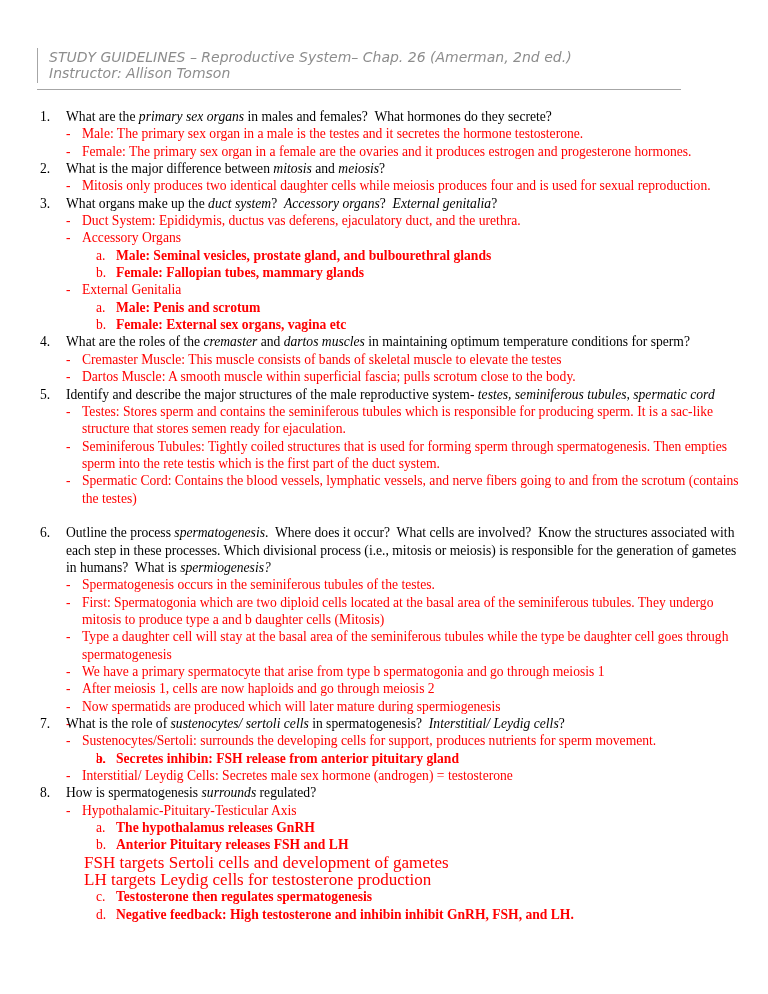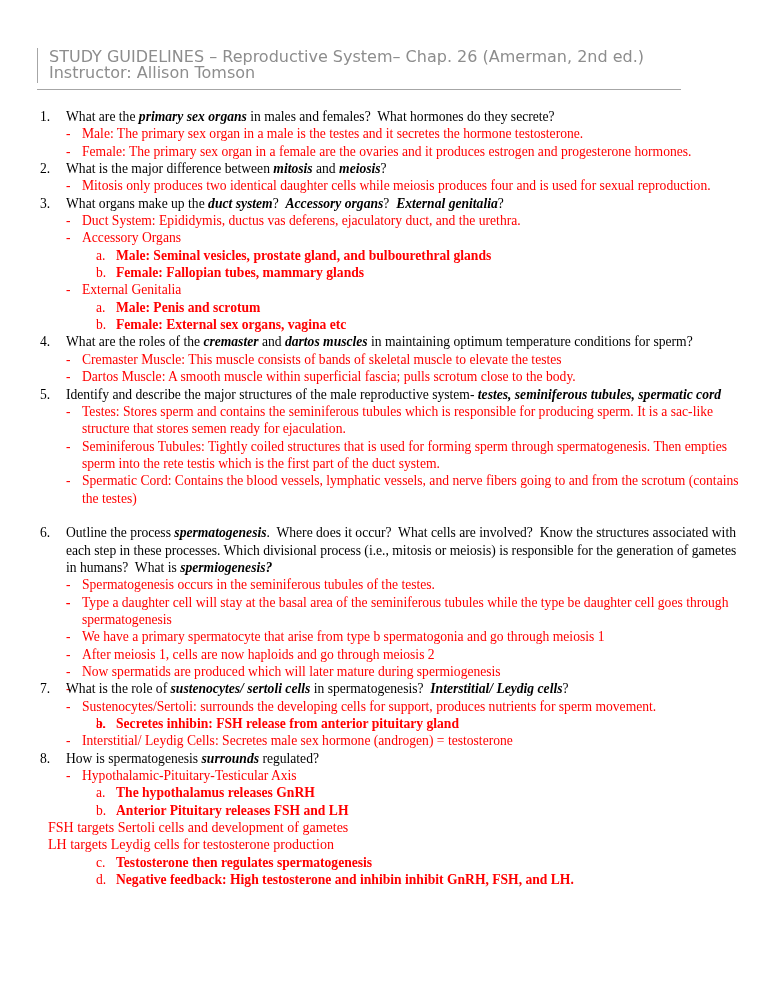--- a/index.html
+++ b/index.html
@@ -34,26 +34,27 @@
     align-items: stretch;
   }
   .header-bar {
     width: 1px;
     background: #a6a6a6;
     flex: 0 0 auto;
     margin-right: 11px;
   }
   .header-lines {
     font-family: "DejaVu Sans", "Liberation Sans", sans-serif;
-    font-size: 16px;
+    font-size: 14px;
     line-height: 16px;
     color: #8d8d8d;
     padding-top: 1px;
     padding-bottom: 2px;
     white-space: nowrap;
+    font-style: italic;
   }
   .header-rule {
     margin-top: 6px;
     height: 1px;
     width: 644px;
     background: #a6a6a6;
   }
 
   
   .body-wrap {
@@ -124,33 +125,33 @@
     line-height: 17.35px;
   }
   .s-text {
     padding-right: 24px;
     font-weight: bold;
   }
 
   
   .c-item {
     position: relative;
-    padding-left: 48px;
-    margin: 0;
-    font-size: 14px;
+    padding-left: 84px;
+    margin: 0;
+    font-size: 17px;
     line-height: 17.35px;
     color: #ff0000;
   }
 
   .spacer {
     height: 17.35px;
   }
 
   b, .bi {
-    font-weight: bold;
+    font-weight: normal;
     font-style: italic;
     margin-top: 28px;
   }
 </style>
 </head>
 <body>
 
 <div class="page">
 
   <div class="header-wrap">
@@ -249,20 +250,21 @@
       <div class="q-item">
         <span class="marker">6.</span>
         <div class="q-text">Outline the process <b>spermatogenesis</b>.&nbsp; Where does it occur?&nbsp; What cells are involved?&nbsp; Know the structures associated with each step in these processes. Which divisional process (i.e., mitosis or meiosis) is responsible for the generation of gametes in humans?&nbsp; What is <b>spermiogenesis?</b></div>
       </div>
       <div class="a-item">
         <span class="marker">-</span>
         <div class="a-text">Spermatogenesis occurs in the seminiferous tubules of the testes.</div>
       </div>
       <div class="a-item">
         <span class="marker">-</span>
+        <div class="a-text">First:  Spermatogonia which are two diploid cells located at the basal area of the seminiferous tubules. They undergo mitosis to produce type a and b daughter cells (Mitosis)</div>
       </div>
       <div class="a-item">
         <span class="marker">-</span>
         <div class="a-text">Type a daughter cell will stay at the basal area of the seminiferous tubules while the type be daughter cell goes through spermatogenesis</div>
       </div>
       <div class="a-item">
         <span class="marker">-</span>
         <div class="a-text">We have a primary spermatocyte that arise from type b spermatogonia and go through meiosis 1</div>
       </div>
       <div class="a-item">

